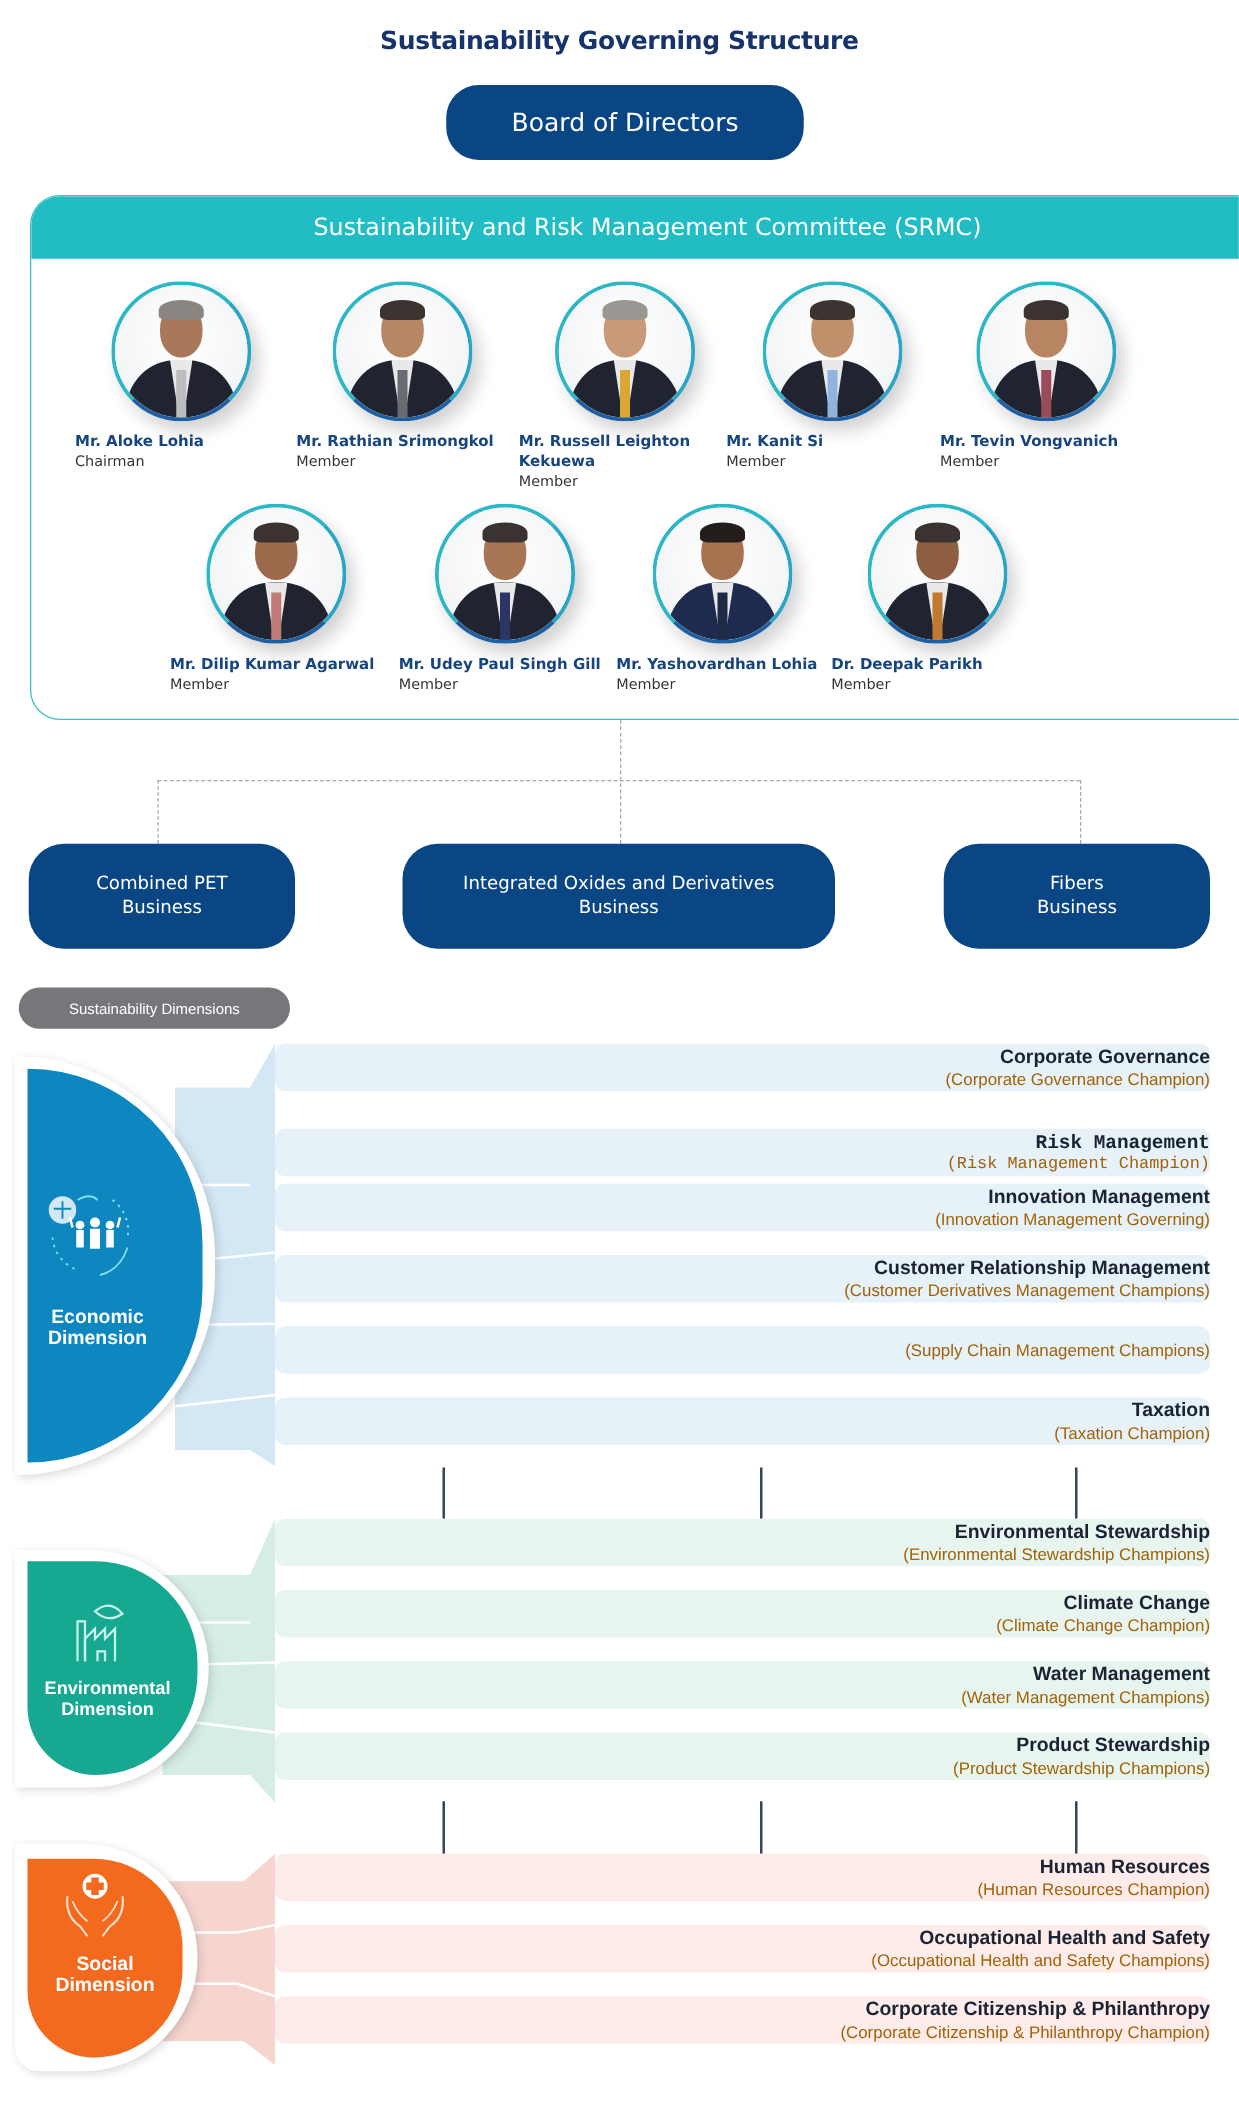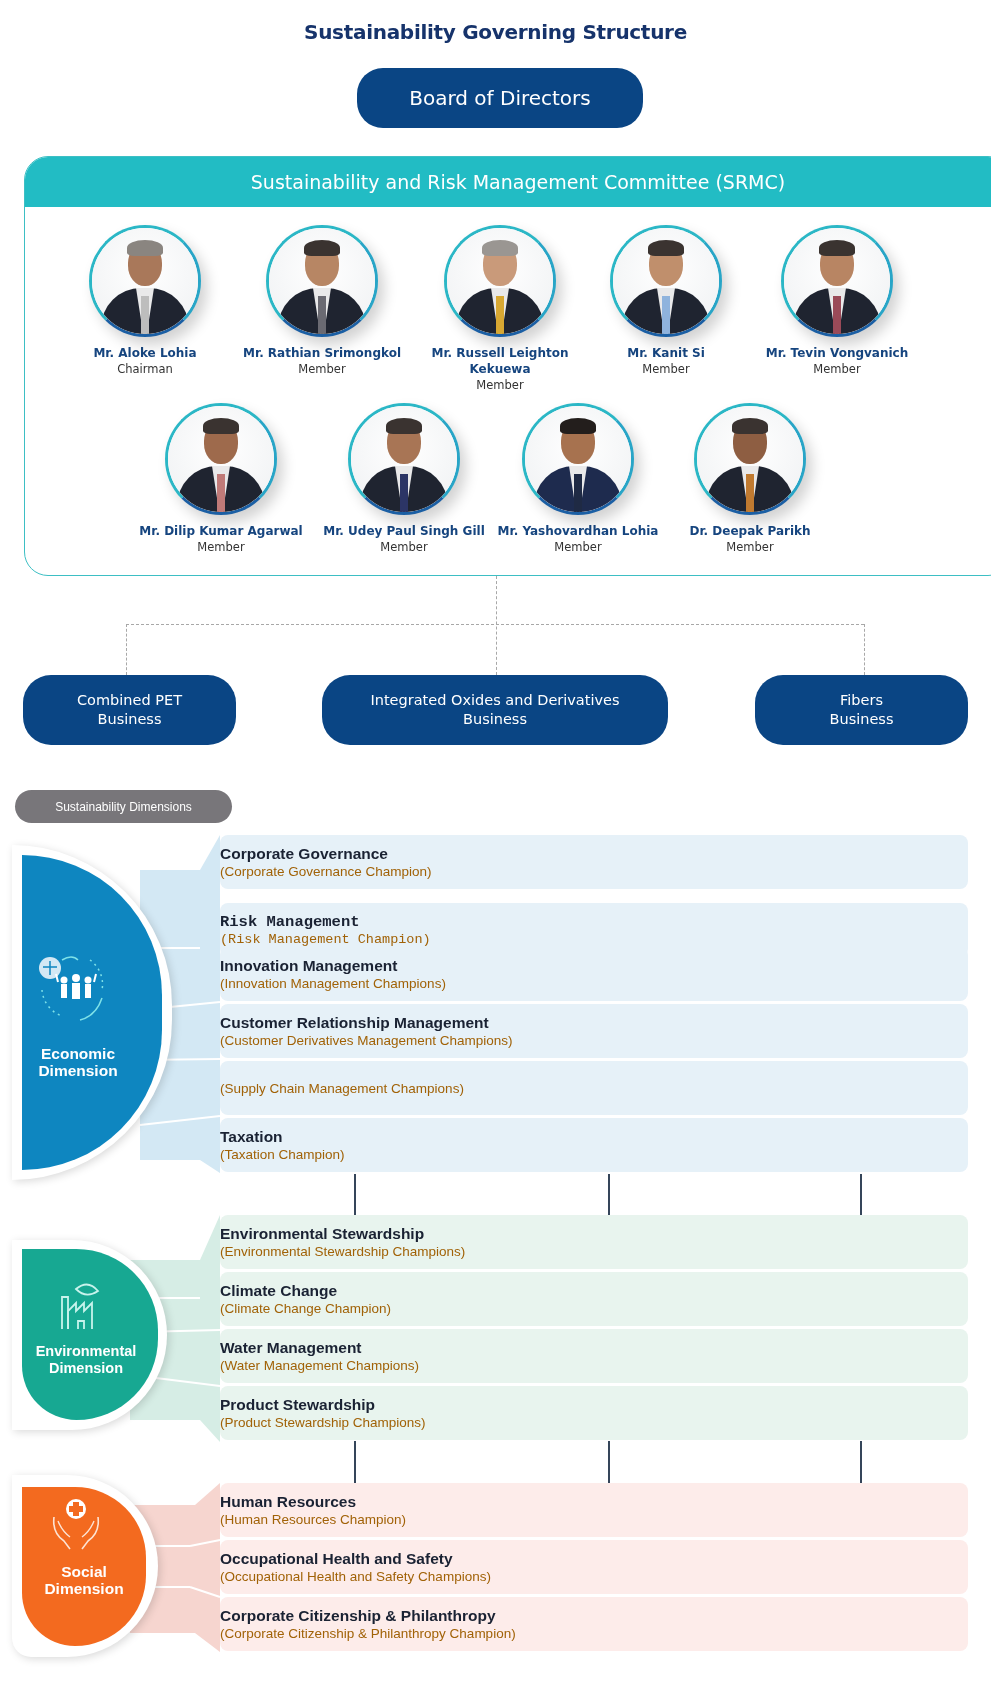--- a/index.html
+++ b/index.html
@@ -12,48 +12,48 @@
 
   .navy-pill { background: #0a4584; color: #fff; display: flex; align-items: center; justify-content: center;
                text-align: center; border-radius: 30px; font-family: "DejaVu Sans", sans-serif; }
   .board { left: 357px; top: 68px; width: 286px; height: 60px; font-size: 20px; border-radius: 26px; }
 
   .srmc { left: 24px; top: 156px; width: 988px; height: 420px; border: 1.5px solid #3dbfc4;
           border-radius: 24px; overflow: hidden; background: #fff; }
   .srmc-header { height: 50px; background: #22bcc4; color: #fff; font-family: "DejaVu Sans", sans-serif;
                  font-size: 19px; display: flex; align-items: center; justify-content: center; }
 
-  .member { position: absolute; width: 170px; margin-left: -85px; text-align: center; }
+  .member { position: absolute; width: 170px; margin-left: -85px; }
   .photo { width: 112px; height: 112px; margin: 0 auto; border-radius: 50%; position: relative;
            background: #fff; box-shadow: 6px 8px 14px rgba(0,0,0,0.18);
            border: 3px solid #2bb7c6; border-bottom-color: #1b5fa4; border-right-color: #28a5c7; overflow: hidden; }
   .photo .bg { position: absolute; inset: 0; background: radial-gradient(circle at 50% 40%, #ffffff, #eef0f2); }
   .photo .head { position: absolute; left: 50%; top: 16px; width: 34px; height: 42px; margin-left: -17px;
                  border-radius: 45% 45% 48% 48%; background: #b98a6a; }
   .photo .hair { position: absolute; left: 50%; top: 12px; width: 36px; height: 16px; margin-left: -18px;
                  border-radius: 50% 50% 20% 20%; background: #3a3330; }
   .photo .suit { position: absolute; left: 50%; bottom: -6px; width: 88px; height: 52px; margin-left: -44px;
                  border-radius: 40px 40px 0 0; background: #1f2430; }
   .photo .shirt { position: absolute; left: 50%; bottom: 0; width: 18px; height: 46px; margin-left: -9px;
                   background: #e9e9ea; clip-path: polygon(0 0, 100% 0, 60% 100%, 40% 100%); }
   .photo .tie { position: absolute; left: 50%; bottom: 0; width: 8px; height: 38px; margin-left: -4px; }
   .m-name { margin-top: 8px; font-family: "DejaVu Sans", sans-serif; font-size: 12px; font-weight: bold;
             color: #16457f; line-height: 16px; }
   .m-role { font-family: "DejaVu Sans", sans-serif; font-size: 11.5px; color: #333; line-height: 16px; }
 
   .dash-v { border-left: 1.5px dashed #a8a8a8; width: 0; }
   .dash-h { border-top: 1.5px dashed #a8a8a8; height: 0; }
 
-  .biz { top: 675px; height: 70px; font-size: 14.5px; line-height: 19px; border-radius: 28px; }
+  .biz { top: 675px; height: 84px; font-size: 14.5px; line-height: 19px; border-radius: 28px; }
 
   .dim-pill { left: 15px; top: 790px; width: 217px; height: 33px; border-radius: 17px; background: #78767a;
               color: #fff; font-size: 12px; display: flex; align-items: center; justify-content: center; }
 
   .panel { position: absolute; left: 220px; width: 748px; }
-  .row { position: absolute; left: 0; width: 748px; height: 54px; border-radius: 8px; text-align: left;
+  .row { position: absolute; left: 0; width: 748px; height: 38px; border-radius: 8px; text-align: right;
          display: flex; flex-direction: column; justify-content: center; }
   .row .r-title { font-weight: bold; font-size: 15.5px; color: #1a2233; line-height: 18px; }
   .row .r-sub { font-size: 13.5px; color: #a16207; line-height: 17px; }
 
   .eco .row { background: #e6f1f8; }
   .env .row { background: #e8f4ee; }
   .soc .row { background: #fdecea; }
 
   .funnel { position: absolute; }
   .circle-wrap { position: absolute; }
@@ -231,21 +231,21 @@
   <div class="row" style="top:0px;">
       <div class="r-title">Corporate Governance</div>
       <div class="r-sub">(Corporate Governance Champion)</div>
     </div>
   <div class="row" style="top:68px;font-family:Liberation Mono, monospace;">
       <div class="r-title">Risk Management</div>
       <div class="r-sub">(Risk Management Champion)</div>
     </div>
   <div class="row" style="top:112px;">
       <div class="r-title">Innovation Management</div>
-      <div class="r-sub">(Innovation Management Champions)</div>
+      <div class="r-sub">(Innovation Management Governing)</div>
     </div>
   <div class="row" style="top:169px;">
       <div class="r-title">Customer Relationship Management</div>
       <div class="r-sub">(Customer Derivatives Management Champions)</div>
     </div>
   <div class="row" style="top:226px;">
       <div class="r-sub">(Supply Chain Management Champions)</div>
     </div>
   <div class="row" style="top:283px;">
       <div class="r-title">Taxation</div>

